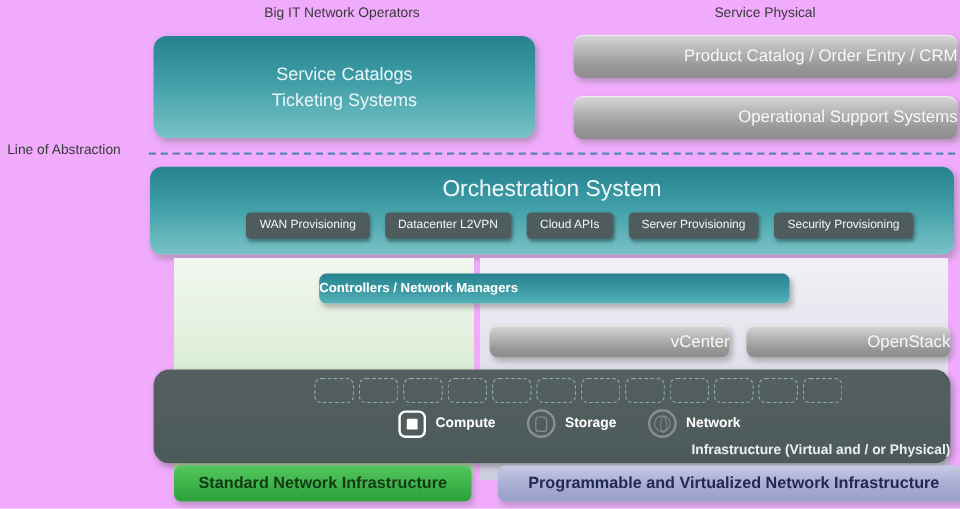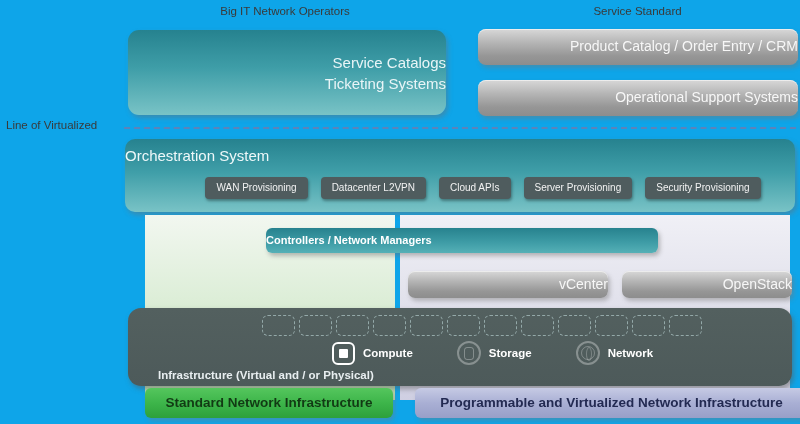--- a/index.html
+++ b/index.html
@@ -1,40 +1,40 @@
 <!DOCTYPE html>
 <html><head>
 <meta charset="utf-8">
 <style>
   * { margin:0; padding:0; box-sizing:border-box; }
   html,body { background:#ffffff; }
   body { font-family:"Liberation Sans", sans-serif; }
-  .canvas { position:relative; width:800px; height:424px; background:#0ea5e9; overflow:hidden; }
+  .canvas { position:relative; width:800px; height:424px; background:#f0abfc; overflow:hidden; }
   .abs { position:absolute; }
 
   .group-label { font-size:11.5px; font-weight:500; color:#3a3a3a; text-align:center; }
 
   
   .teal { background:linear-gradient(to bottom, #26828f 0%, #3f9ea8 45%, #79c3c6 100%);
           box-shadow:2px 3px 5px rgba(110,110,110,.45); color:#e9f5f7; }
   .operator-box { left:128px; top:30px; width:318px; height:85px; border-radius:11px;
                   display:flex; flex-direction:column; justify-content:center; text-align:center; }
-  .operator-box div { font-size:15px; line-height:21px;text-align:right; }
+  .operator-box div { font-size:15px; line-height:21px; }
 
   
   .gray { background:linear-gradient(to bottom, #d8d8d8 0%, #b5b5b5 38%, #969696 75%, #8d8d8d 100%);
           box-shadow:2px 3px 4px rgba(120,120,120,.45), inset 0 1px 0 rgba(255,255,255,.55);
           color:#f7f7f7; text-align:right; }
   .provider-box { left:478px; width:320px; height:36px; border-radius:8px; font-size:14px; line-height:35px; }
 
   .abstraction-label { left:6px; top:119px; font-size:11.5px; color:#3a3a3a; }
   .abstraction-line { left:124px; top:127px; width:672px; height:0; border-top:2px dashed #5b83bb; }
 
   .orchestration { left:125px; top:139px; width:670px; height:73px; border-radius:10px; }
-  .orch-title { margin-top:8px; font-size:15px; color:#eef8f9; }
+  .orch-title { margin-top:8px; text-align:center; font-size:19px; color:#eef8f9; }
   .module-row { position:absolute; left:0; right:0; top:38px; display:flex; justify-content:center;
                 gap:13px; padding-left:22px;margin-left:24px; }
   .module { background:#4f5c5e; color:#f2f2f2; font-size:10px; line-height:22px; height:22px;
             padding:0 11px; border-radius:4px; box-shadow:1px 2px 3px rgba(0,0,0,.35); white-space:nowrap; }
 
   .panel-green { left:145px; top:215px; width:250px; height:185px;
                  background:linear-gradient(to bottom, #f2f7f0 0%, #ddeed8 45%, #b7d9ae 100%); }
   .panel-lavender { left:400px; top:215px; width:390px; height:185px;
                  background:linear-gradient(to bottom, #f0f0f6 0%, #e2e2ec 45%, #cfcfe2 100%); }
 
@@ -45,60 +45,60 @@
 
   .platform-box { top:271px; height:27px; border-radius:7px; font-size:14px; line-height:26px; }
   .platform-left { left:408px; width:200px; }
   .platform-right { left:622px; width:170px; }
 
   .infra-box { left:128px; top:308px; width:664px; height:78px; border-radius:13px;
                background:linear-gradient(to bottom, #53605f 0%, #4d5a5a 100%);
                box-shadow:2px 3px 5px rgba(90,90,90,.5); }
   .slot-row { position:absolute; left:134px; top:7px; display:flex; gap:4px; }
   .slot { width:33px; height:21px; border:1px dashed rgba(185,210,210,.65); border-radius:6px; }
-  .resource-row { position:absolute; left:204px; top:33px; display:flex; align-items:center; gap:44px; }
+  .resource-row { position:absolute; left:204px; top:33px; display:flex; align-items:center; gap:26px; }
   .resource { display:flex; align-items:center; gap:8px; }
   .resource-label { color:#ffffff; font-size:11.5px; font-weight:bold; }
   .icon-compute { width:23px; height:23px; border:2px solid #ffffff; border-radius:6px;
                   display:flex; align-items:center; justify-content:center; }
   .icon-compute span { display:block; width:9px; height:9px; background:#ffffff; border-radius:1px; }
   .icon-faint-circle { width:24px; height:24px; border:2px solid rgba(255,255,255,.32); border-radius:50%;
                        display:flex; align-items:center; justify-content:center; }
   .icon-faint-circle .disk { width:10px; height:13px; border:1px solid rgba(255,255,255,.3); border-radius:3px; }
   .icon-faint-circle .globe { width:14px; height:14px; border:1px solid rgba(255,255,255,.28); border-radius:50%;
                               position:relative; }
   .icon-faint-circle .globe::before { content:""; position:absolute; left:4px; top:0; width:6px; height:14px;
                               border:1px solid rgba(255,255,255,.25); border-radius:50%; box-sizing:border-box; }
-  .infra-caption { position:absolute; left:0; right:0; bottom:5px; padding-left:30px; text-align:left;
+  .infra-caption { position:absolute; left:0; right:0; bottom:5px; padding-left:30px; text-align:right;
                    color:#e8eef0; font-size:11.5px; font-weight:bold; }
 
   .footer-box { top:388px; height:30px; border-radius:6px; font-weight:bold; font-size:13.5px;
                 text-align:center; line-height:30px; box-shadow:2px 3px 4px rgba(120,120,120,.4); }
   .footer-green { left:145px; width:248px; color:#123a14;
                   background:linear-gradient(to bottom, #55c65d 0%, #3db54a 50%, #2da03b 100%); }
   .footer-purple { left:415px; width:393px; color:#232a52;
                   background:linear-gradient(to bottom, #c6cae4 0%, #a9afd4 50%, #989fc8 100%); }
 </style>
 </head>
 <body>
 
 <div class="canvas">
 
   <div class="abs group-label" style="left:165px; top:5px; width:240px;">Big IT Network Operators</div>
-  <div class="abs group-label" style="left:520px; top:5px; width:235px;">Service Standard</div>
+  <div class="abs group-label" style="left:520px; top:5px; width:235px;">Service Physical</div>
 
   <div class="abs teal operator-box">
     <div>Service Catalogs</div>
     <div>Ticketing Systems</div>
   </div>
 
   <div class="abs gray provider-box" style="top:29px;">Product Catalog / Order Entry / CRM</div>
   <div class="abs gray provider-box" style="top:80px;">Operational Support Systems</div>
 
-  <div class="abs abstraction-label">Line of Virtualized</div>
+  <div class="abs abstraction-label">Line of Abstraction</div>
   <div class="abs abstraction-line"></div>
 
   <div class="abs teal orchestration">
     <div class="orch-title">Orchestration System</div>
     <div class="module-row">
       <div class="module">WAN Provisioning</div>
       <div class="module">Datacenter L2VPN</div>
       <div class="module">Cloud APIs</div>
       <div class="module">Server Provisioning</div>
       <div class="module">Security Provisioning</div>

